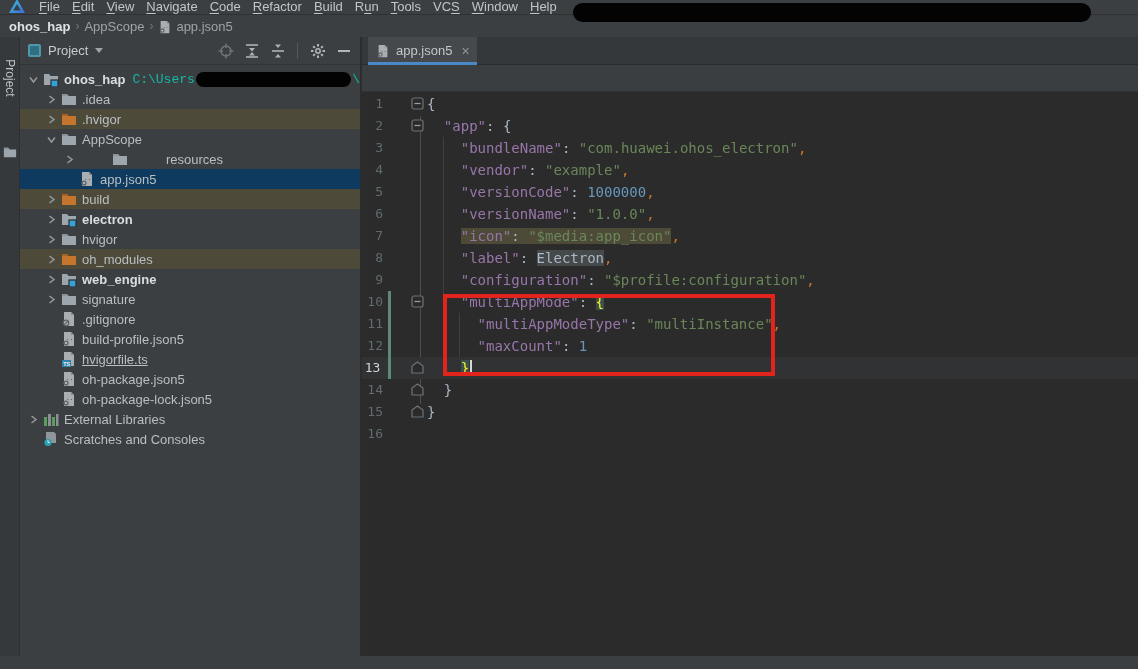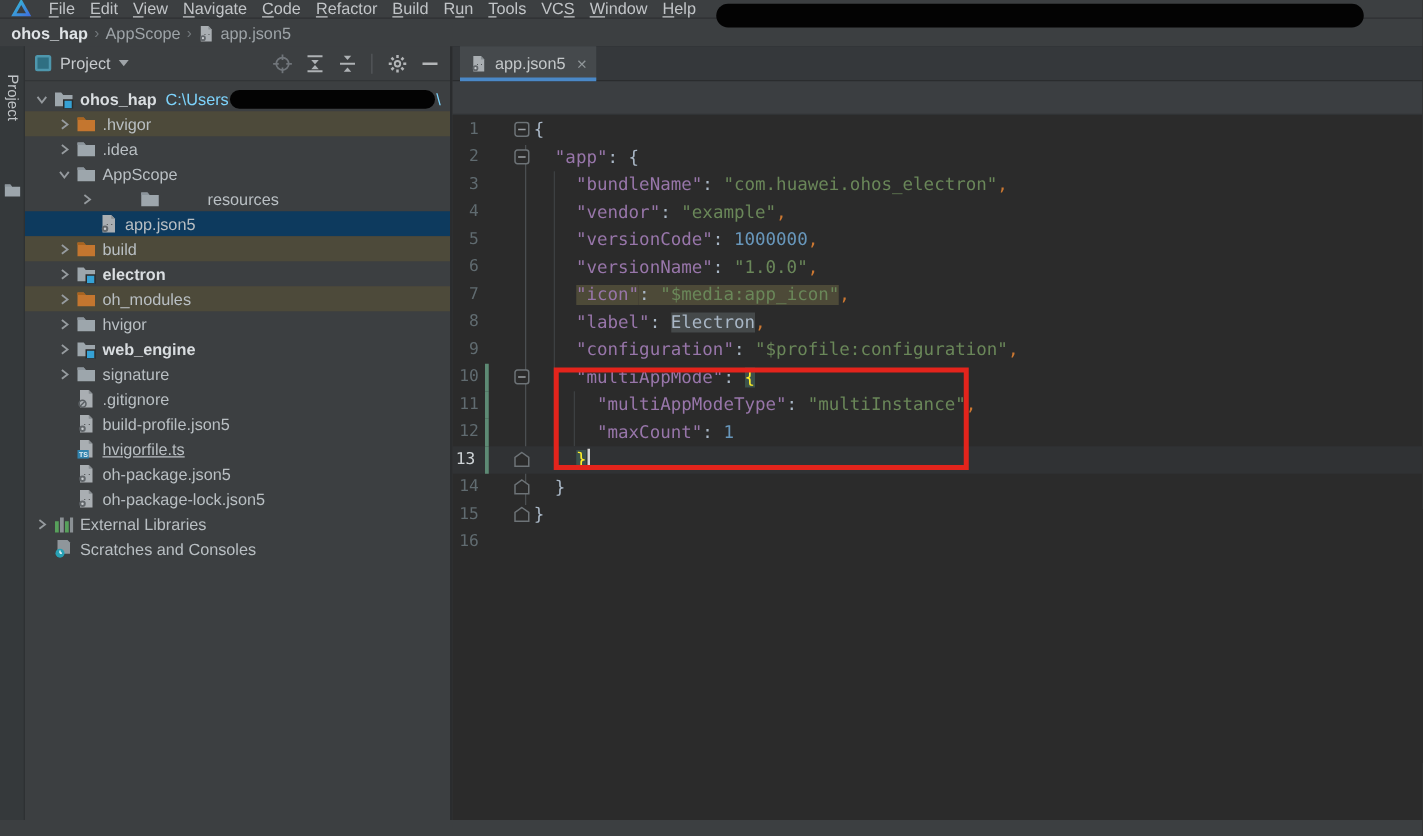--- a/index.html
+++ b/index.html
@@ -48,21 +48,21 @@
   .hdr-ico { width:17px; height:17px; display:flex; align-items:center; justify-content:center; }
   .hdr-sep { width:1px; height:16px; background:#55595c; margin:0 2px; }
 
   #tree { flex:1; padding-top:4px; overflow:hidden; position:relative; }
   .trow { height:20px; display:flex; align-items:center; white-space:nowrap; cursor:default; color:#b9bfc3; }
   .trow.excluded { background:#4d4a3a; }
   .trow.selected { background:#0d3a5e; }
   .trow .chev { width:19px; flex:none; display:flex; align-items:center; justify-content:center; }
   .trow .t-ico { width:16px; height:16px; flex:none; margin-right:5px; position:relative; top:0px; }
   .trow .lbl.bold { font-weight:bold; color:#d9dde0; }
-  .trow .path { color:#7dd3fc; margin-left:7px; }
+  .trow .path { color:#14b8a6; margin-left:7px;font-family:Liberation Mono, monospace; }
   .tree-redaction { display:inline-block; width:164px; height:15px; background:#030303;
                     border-radius:8px; vertical-align:text-bottom; margin:0 1px; }
 
   #splitter { width:2px; background:#2a2c2e; flex:none; }
 
   
   #editor { flex:1; background:#2b2b2b; display:flex; flex-direction:column; position:relative; min-width:0; }
   #tabbar { height:28px; background:#35383b; border-bottom:1px solid #2a2c2e; display:flex; padding-left:6px; flex:none; }
   .tab { background:#45494c; display:flex; align-items:center; padding:0 7px 0 8px; position:relative; cursor:default; }
   .tab .tab-lbl { color:#c3c7c9; margin:0 2px 0 6px; }
@@ -231,47 +231,47 @@
             <svg width="16" height="16" viewBox="0 0 16 16">
               <path d="M1 3 h5 l1.6 2 H15 v9 H1 Z" fill="#9da6ac"></path>
               <rect x="8" y="9" width="7" height="7" fill="#35a1d5" stroke="#2b2b2b" stroke-width="1.2"></rect>
             </svg>
           </span>
           <span class="lbl bold">ohos_hap</span>
           <span class="path">C:\Users</span>
           <span class="tree-redaction"></span>
           <span class="path" style="margin-left: 0px;">\</span>
         </div>
+        <div class="trow" style="padding-left: 22px;">
+          <span class="chev">
+            <svg width="9" height="9" viewBox="0 0 9 9">
+              <path d="M2.5 1 L7 4.5 L2.5 8" fill="none" stroke="#959a9e" stroke-width="1.5"></path>
+            </svg>
+          </span>
+          <span class="t-ico">
+            <svg width="16" height="16" viewBox="0 0 16 16">
+              <path d="M1 3 h5 l1.6 2 H15 v9 H1 Z" fill="#9da6ac"></path>
+              <path d="M1 3 h5 l1.6 2 H1 Z" fill="#8b949b"></path>
+            </svg>
+          </span>
+          <span class="lbl">.idea</span>
+        </div>
         <div class="trow excluded" style="padding-left: 22px;">
           <span class="chev">
             <svg width="9" height="9" viewBox="0 0 9 9">
               <path d="M2.5 1 L7 4.5 L2.5 8" fill="none" stroke="#959a9e" stroke-width="1.5"></path>
             </svg>
           </span>
           <span class="t-ico">
             <svg width="16" height="16" viewBox="0 0 16 16">
               <path d="M1 3 h5 l1.6 2 H15 v9 H1 Z" fill="#c4762f"></path>
               <path d="M1 3 h5 l1.6 2 H1 Z" fill="#a9641f"></path>
             </svg>
           </span>
           <span class="lbl">.hvigor</span>
-        </div>
-        <div class="trow" style="padding-left: 22px;">
-          <span class="chev">
-            <svg width="9" height="9" viewBox="0 0 9 9">
-              <path d="M2.5 1 L7 4.5 L2.5 8" fill="none" stroke="#959a9e" stroke-width="1.5"></path>
-            </svg>
-          </span>
-          <span class="t-ico">
-            <svg width="16" height="16" viewBox="0 0 16 16">
-              <path d="M1 3 h5 l1.6 2 H15 v9 H1 Z" fill="#9da6ac"></path>
-              <path d="M1 3 h5 l1.6 2 H1 Z" fill="#8b949b"></path>
-            </svg>
-          </span>
-          <span class="lbl">.idea</span>
         </div>
         <div class="trow" style="padding-left: 22px;">
           <span class="chev">
             <svg width="9" height="9" viewBox="0 0 9 9">
               <path d="M1 2.5 L4.5 7 L8 2.5" fill="none" stroke="#959a9e" stroke-width="1.5"></path>
             </svg>
           </span>
           <span class="t-ico">
             <svg width="16" height="16" viewBox="0 0 16 16">
               <path d="M1 3 h5 l1.6 2 H15 v9 H1 Z" fill="#9da6ac"></path>
@@ -328,47 +328,47 @@
             </svg>
           </span>
           <span class="t-ico">
             <svg width="16" height="16" viewBox="0 0 16 16">
               <path d="M1 3 h5 l1.6 2 H15 v9 H1 Z" fill="#9da6ac"></path>
               <rect x="8" y="9" width="7" height="7" fill="#35a1d5" stroke="#2b2b2b" stroke-width="1.2"></rect>
             </svg>
           </span>
           <span class="lbl bold">electron</span>
         </div>
+        <div class="trow" style="padding-left: 22px;">
+          <span class="chev">
+            <svg width="9" height="9" viewBox="0 0 9 9">
+              <path d="M2.5 1 L7 4.5 L2.5 8" fill="none" stroke="#959a9e" stroke-width="1.5"></path>
+            </svg>
+          </span>
+          <span class="t-ico">
+            <svg width="16" height="16" viewBox="0 0 16 16">
+              <path d="M1 3 h5 l1.6 2 H15 v9 H1 Z" fill="#9da6ac"></path>
+              <path d="M1 3 h5 l1.6 2 H1 Z" fill="#8b949b"></path>
+            </svg>
+          </span>
+          <span class="lbl">hvigor</span>
+        </div>
         <div class="trow excluded" style="padding-left: 22px;">
           <span class="chev">
             <svg width="9" height="9" viewBox="0 0 9 9">
               <path d="M2.5 1 L7 4.5 L2.5 8" fill="none" stroke="#959a9e" stroke-width="1.5"></path>
             </svg>
           </span>
           <span class="t-ico">
             <svg width="16" height="16" viewBox="0 0 16 16">
               <path d="M1 3 h5 l1.6 2 H15 v9 H1 Z" fill="#c4762f"></path>
               <path d="M1 3 h5 l1.6 2 H1 Z" fill="#a9641f"></path>
             </svg>
           </span>
           <span class="lbl">oh_modules</span>
-        </div>
-        <div class="trow" style="padding-left: 22px;">
-          <span class="chev">
-            <svg width="9" height="9" viewBox="0 0 9 9">
-              <path d="M2.5 1 L7 4.5 L2.5 8" fill="none" stroke="#959a9e" stroke-width="1.5"></path>
-            </svg>
-          </span>
-          <span class="t-ico">
-            <svg width="16" height="16" viewBox="0 0 16 16">
-              <path d="M1 3 h5 l1.6 2 H15 v9 H1 Z" fill="#9da6ac"></path>
-              <path d="M1 3 h5 l1.6 2 H1 Z" fill="#8b949b"></path>
-            </svg>
-          </span>
-          <span class="lbl">hvigor</span>
         </div>
         <div class="trow" style="padding-left: 22px;">
           <span class="chev">
             <svg width="9" height="9" viewBox="0 0 9 9">
               <path d="M2.5 1 L7 4.5 L2.5 8" fill="none" stroke="#959a9e" stroke-width="1.5"></path>
             </svg>
           </span>
           <span class="t-ico">
             <svg width="16" height="16" viewBox="0 0 16 16">
               <path d="M1 3 h5 l1.6 2 H15 v9 H1 Z" fill="#9da6ac"></path>

